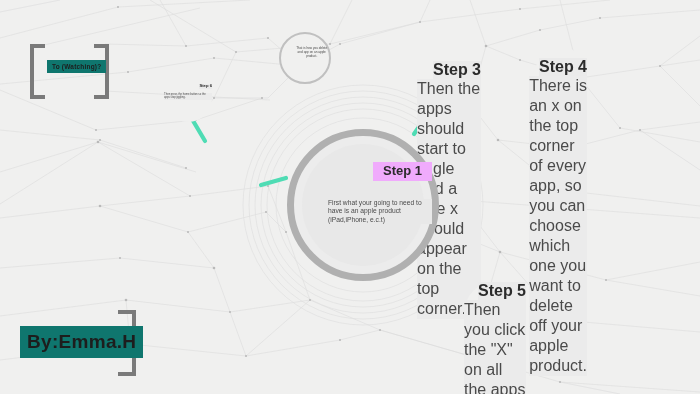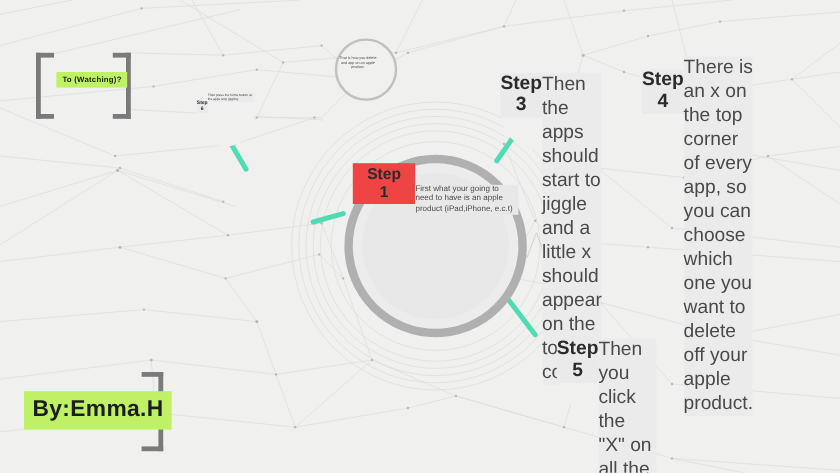--- a/index.html
+++ b/index.html
@@ -10,21 +10,21 @@
     position:relative;
   }
   #canvas{position:absolute;inset:0;width:700px;height:394px;}
   .layer{position:absolute;left:0;top:0;width:700px;height:394px;}
 
   
   .node{
     position:absolute;border-radius:50%;
     background:#f0f0ef;
     box-sizing:border-box;
-    display:flex;flex-direction:row;align-items:flex-start;
+    display:flex;flex-direction:column;align-items:flex-end;
     text-align:center;
   }
   .node .ttl{
     font-weight:bold;color:#2b2b2b;
     background:#eaeaea;
     line-height:1.15;
   }
   .node .bdy{
     color:#4a4a4a;background:#ebebeb;
     line-height:1.25;text-align:left;
@@ -34,22 +34,22 @@
   #step1{
     left:287px;top:129px;width:152px;height:152px;
     border:7px solid #b0b0b0;
     background:#ececec;
   }
   #step1 .inner{
     position:absolute;left:8px;top:8px;right:8px;bottom:8px;
     border-radius:50%;background:#e8e8e8;
   }
   #step1 .ttl{
-    position:relative;font-size:13px;padding:2px 10px;
-    background:#ef4444;
+    position:relative;margin-top:26px;font-size:13px;padding:2px 10px;
+    background:#f0abfc;
   }
   #step1 .bdy{
     position:relative;margin-top:18px;width:104px;font-size:6.7px;
     background:#e8e8e8;
   }
 
   #step2{left:192px;top:142px;width:68px;height:68px;}
   #step3{left:417px;top:61px;width:64px;height:64px;}
   #step4{left:523px;top:47px;width:52px;height:52px;margin-left:12px;}
   #step4 .ttl{margin-top:11px;}
@@ -63,21 +63,21 @@
   
   .bracket{position:absolute;border:4px solid #7a7a7a;}
   .bk-l{border-right:none;}
   .bk-r{border-left:none;}
 
   #tb-l{left:30px;top:44px;width:11px;height:47px;}
   #tb-r{left:94px;top:44px;width:11px;height:47px;}
   #bb-r{left:118px;top:310px;width:14px;height:58px;}
 
   
-  .hl{position:absolute;background:#bef264;color:#1d1d1d;font-weight:bold;}
+  .hl{position:absolute;background:#0f766e;color:#1d1d1d;font-weight:bold;}
   #title-label{left:47px;top:60px;padding:3px 5px;font-size:6.5px;letter-spacing:.2px;}
   #author-label{left:20px;top:326px;padding:5px 7px;font-size:19px;letter-spacing:.3px;}
 
   
   .teal{stroke:#4fdcb4;stroke-width:4.2;stroke-linecap:round;fill:none;}
 </style>
 </head>
 <body>
 
 <div id="canvas">

